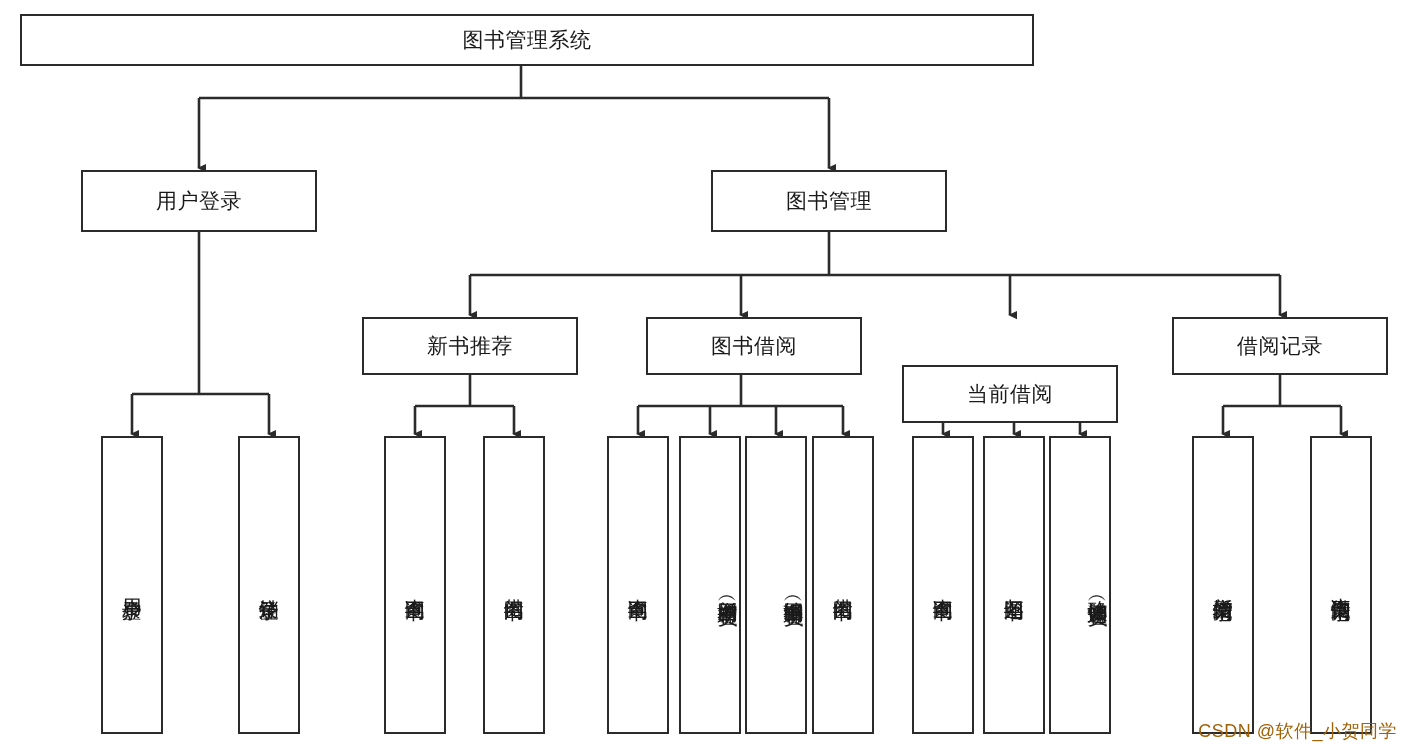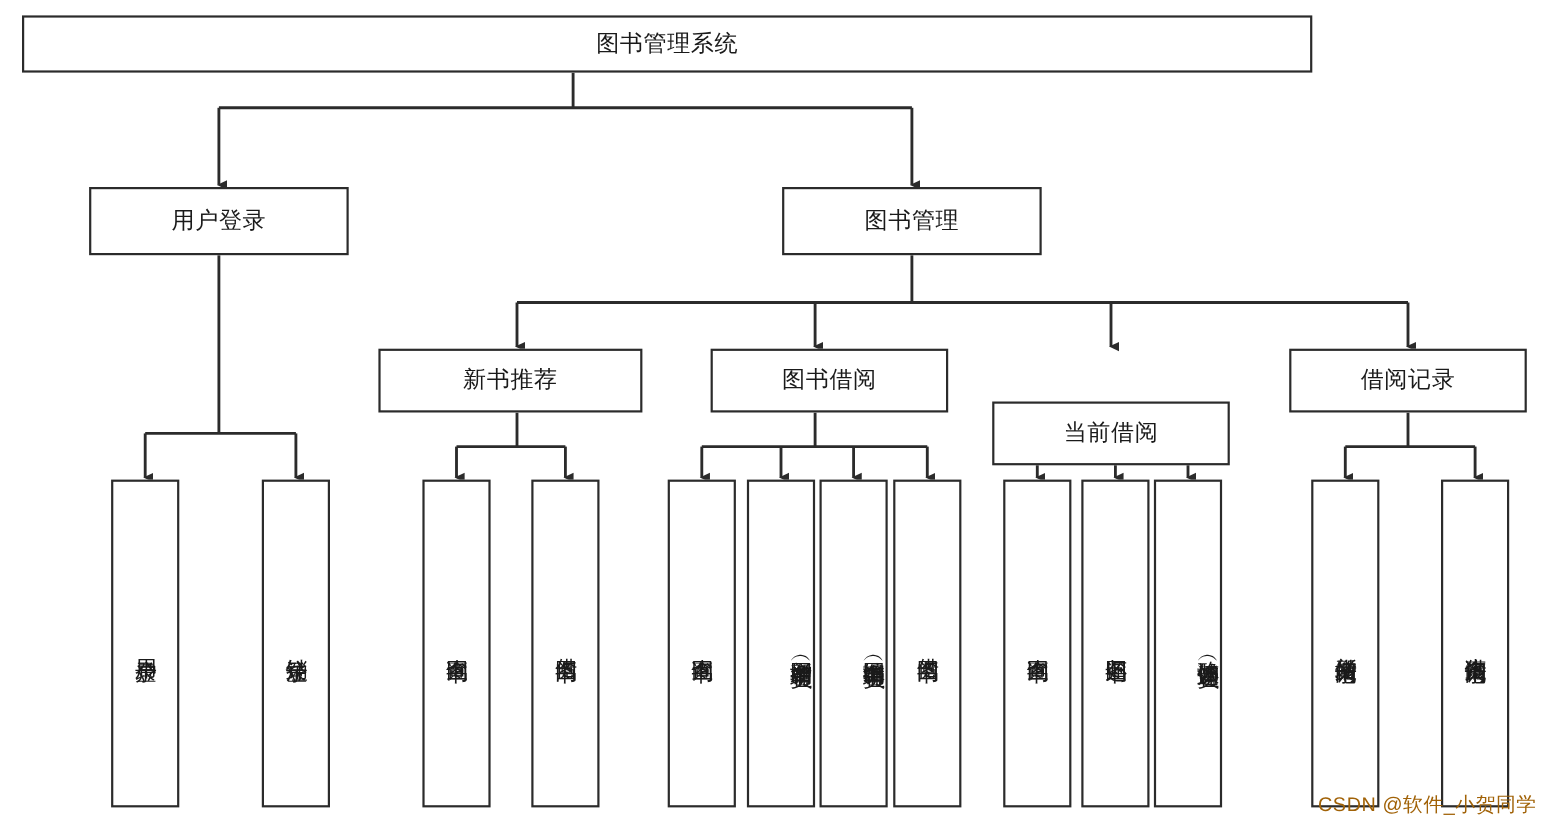--- a/index.html
+++ b/index.html
@@ -107,30 +107,30 @@
         <path d="M1014 406 L1014 434" marker-end="url(#arrowhead)"></path>
         <path d="M1080 406 L1080 434" marker-end="url(#arrowhead)"></path>
         <path d="M1280 375 L1280 406"></path>
         <path d="M1223 406 L1341 406"></path>
         <path d="M1223 406 L1223 434" marker-end="url(#arrowhead)"></path>
         <path d="M1341 406 L1341 434" marker-end="url(#arrowhead)"></path>
       </g>
   </svg>
 
   <div id="node-layer">
-      <div class="node h" style="left: 20px; top: 14px; width: 1173px; height: 52px;">
+      <div class="node h" style="left: 20px; top: 14px; width: 1014px; height: 52px;">
         <span class="node-label">图书管理系统</span>
       </div>
       <div class="node h" style="left: 81px; top: 170px; width: 236px; height: 62px;">
         <span class="node-label">用户登录</span>
       </div>
       <div class="node h" style="left: 711px; top: 170px; width: 236px; height: 62px;">
         <span class="node-label">图书管理</span>
       </div>
-      <div class="node h" style="left: 344px; top: 317px; width: 240px; height: 58px;">
+      <div class="node h" style="left: 362px; top: 317px; width: 216px; height: 58px;">
         <span class="node-label">新书推荐</span>
       </div>
       <div class="node h" style="left: 633px; top: 317px; width: 216px; height: 58px; margin-left: 13px;">
         <span class="node-label">图书借阅</span>
       </div>
       <div class="node h" style="left: 902px; top: 317px; width: 216px; height: 58px; margin-top: 48px;">
         <span class="node-label">当前借阅</span>
       </div>
       <div class="node h" style="left: 1172px; top: 317px; width: 216px; height: 58px;">
         <span class="node-label">借阅记录</span>

